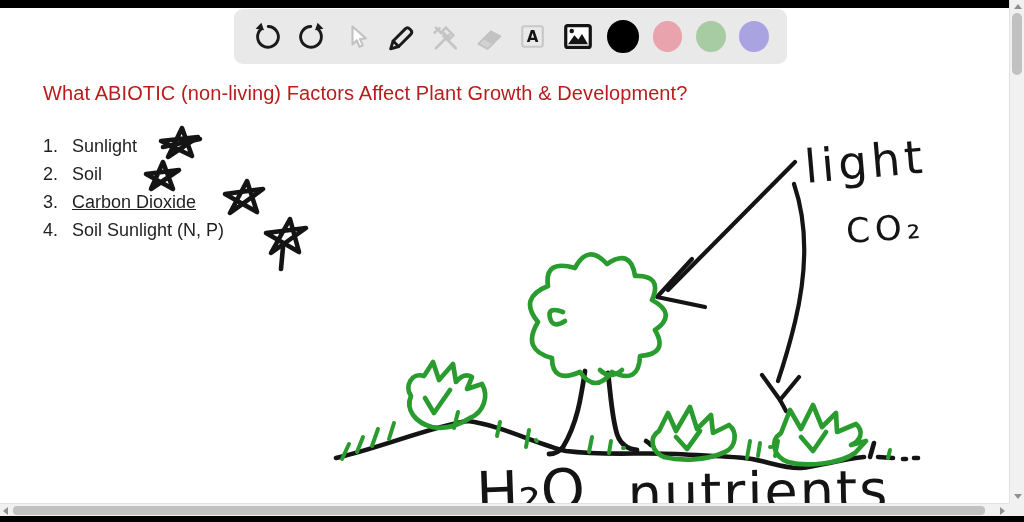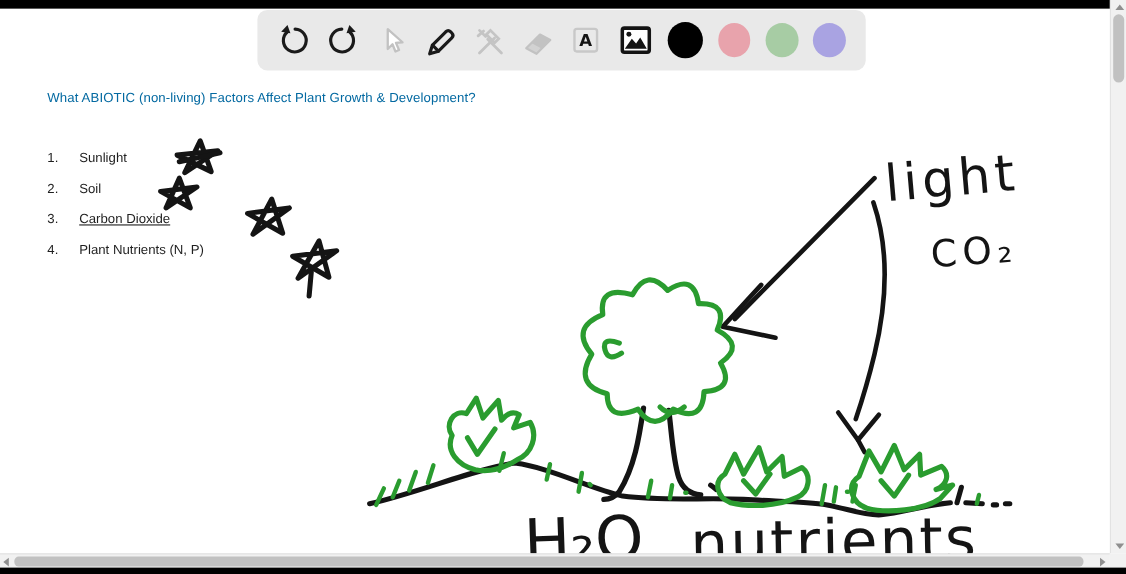--- a/index.html
+++ b/index.html
@@ -11,22 +11,22 @@
   #top-bar{left:0;top:0;width:1009px;height:8px;}
   #bottom-bar{left:0;top:516px;width:1024px;height:6px;z-index:9;}
 
   
   #canvas{position:absolute;left:0;top:8px;width:1009px;height:495px;background:#fff;}
 
   
   #scene{position:absolute;left:0;top:0;width:1024px;height:522px;pointer-events:none;z-index:2;}
 
   
-  #board-title{position:absolute;left:43px;top:82px;font-size:12px;color:#0369a1;z-index:3;white-space:nowrap;letter-spacing:0.1px;}
-  .list-row{position:absolute;left:43px;font-size:12px;color:#1f1f1f;z-index:3;white-space:nowrap;}
+  #board-title{position:absolute;left:43px;top:82px;font-size:20px;color:#b91c1c;z-index:3;white-space:nowrap;letter-spacing:0.1px;}
+  .list-row{position:absolute;left:43px;font-size:18px;color:#1f1f1f;z-index:3;white-space:nowrap;}
   .list-row .num{display:inline-block;width:29px;}
   #row0{top:136px;} #row1{top:164px;} #row2{top:192px;text-decoration:underline;} #row3{top:220px;}
 
   
   #toolbar{
     position:absolute;left:234px;top:9px;width:553px;height:55px;z-index:5;
     background:#e9e9e9;border-radius:9px;display:flex;align-items:center;
     padding:0 18px;box-sizing:border-box;gap:13.5px;
   }
   .tbtn{width:32px;height:34px;display:flex;align-items:center;justify-content:center;background:none;border:none;padding:0;cursor:pointer;}
@@ -151,21 +151,21 @@
 <div id="row0" class="list-row">
   <span class="num">1.</span><span>Sunlight</span>
 </div>
 <div id="row1" class="list-row">
   <span class="num">2.</span><span>Soil</span>
 </div>
 <div id="row2" class="list-row">
   <span class="num">3.</span><span>Carbon Dioxide</span>
 </div>
 <div id="row3" class="list-row">
-  <span class="num">4.</span><span>Plant Nutrients (N, P)</span>
+  <span class="num">4.</span><span>Soil Sunlight (N, P)</span>
 </div>
 
 <div id="toolbar">
   <button class="tbtn">
     <svg width="30" height="30" viewBox="0 0 24 24">
       <path d="M7.5 5.5 A 8.3 8.3 0 1 0 13 3.6" fill="none" stroke="#1a1a1a" stroke-width="2.3" stroke-linecap="round"></path>
       <path d="M9.6 6.6 L2.9 5.4 L7.5 0.6 Z" fill="#1a1a1a"></path>
     </svg>
   </button>
   <button class="tbtn">

